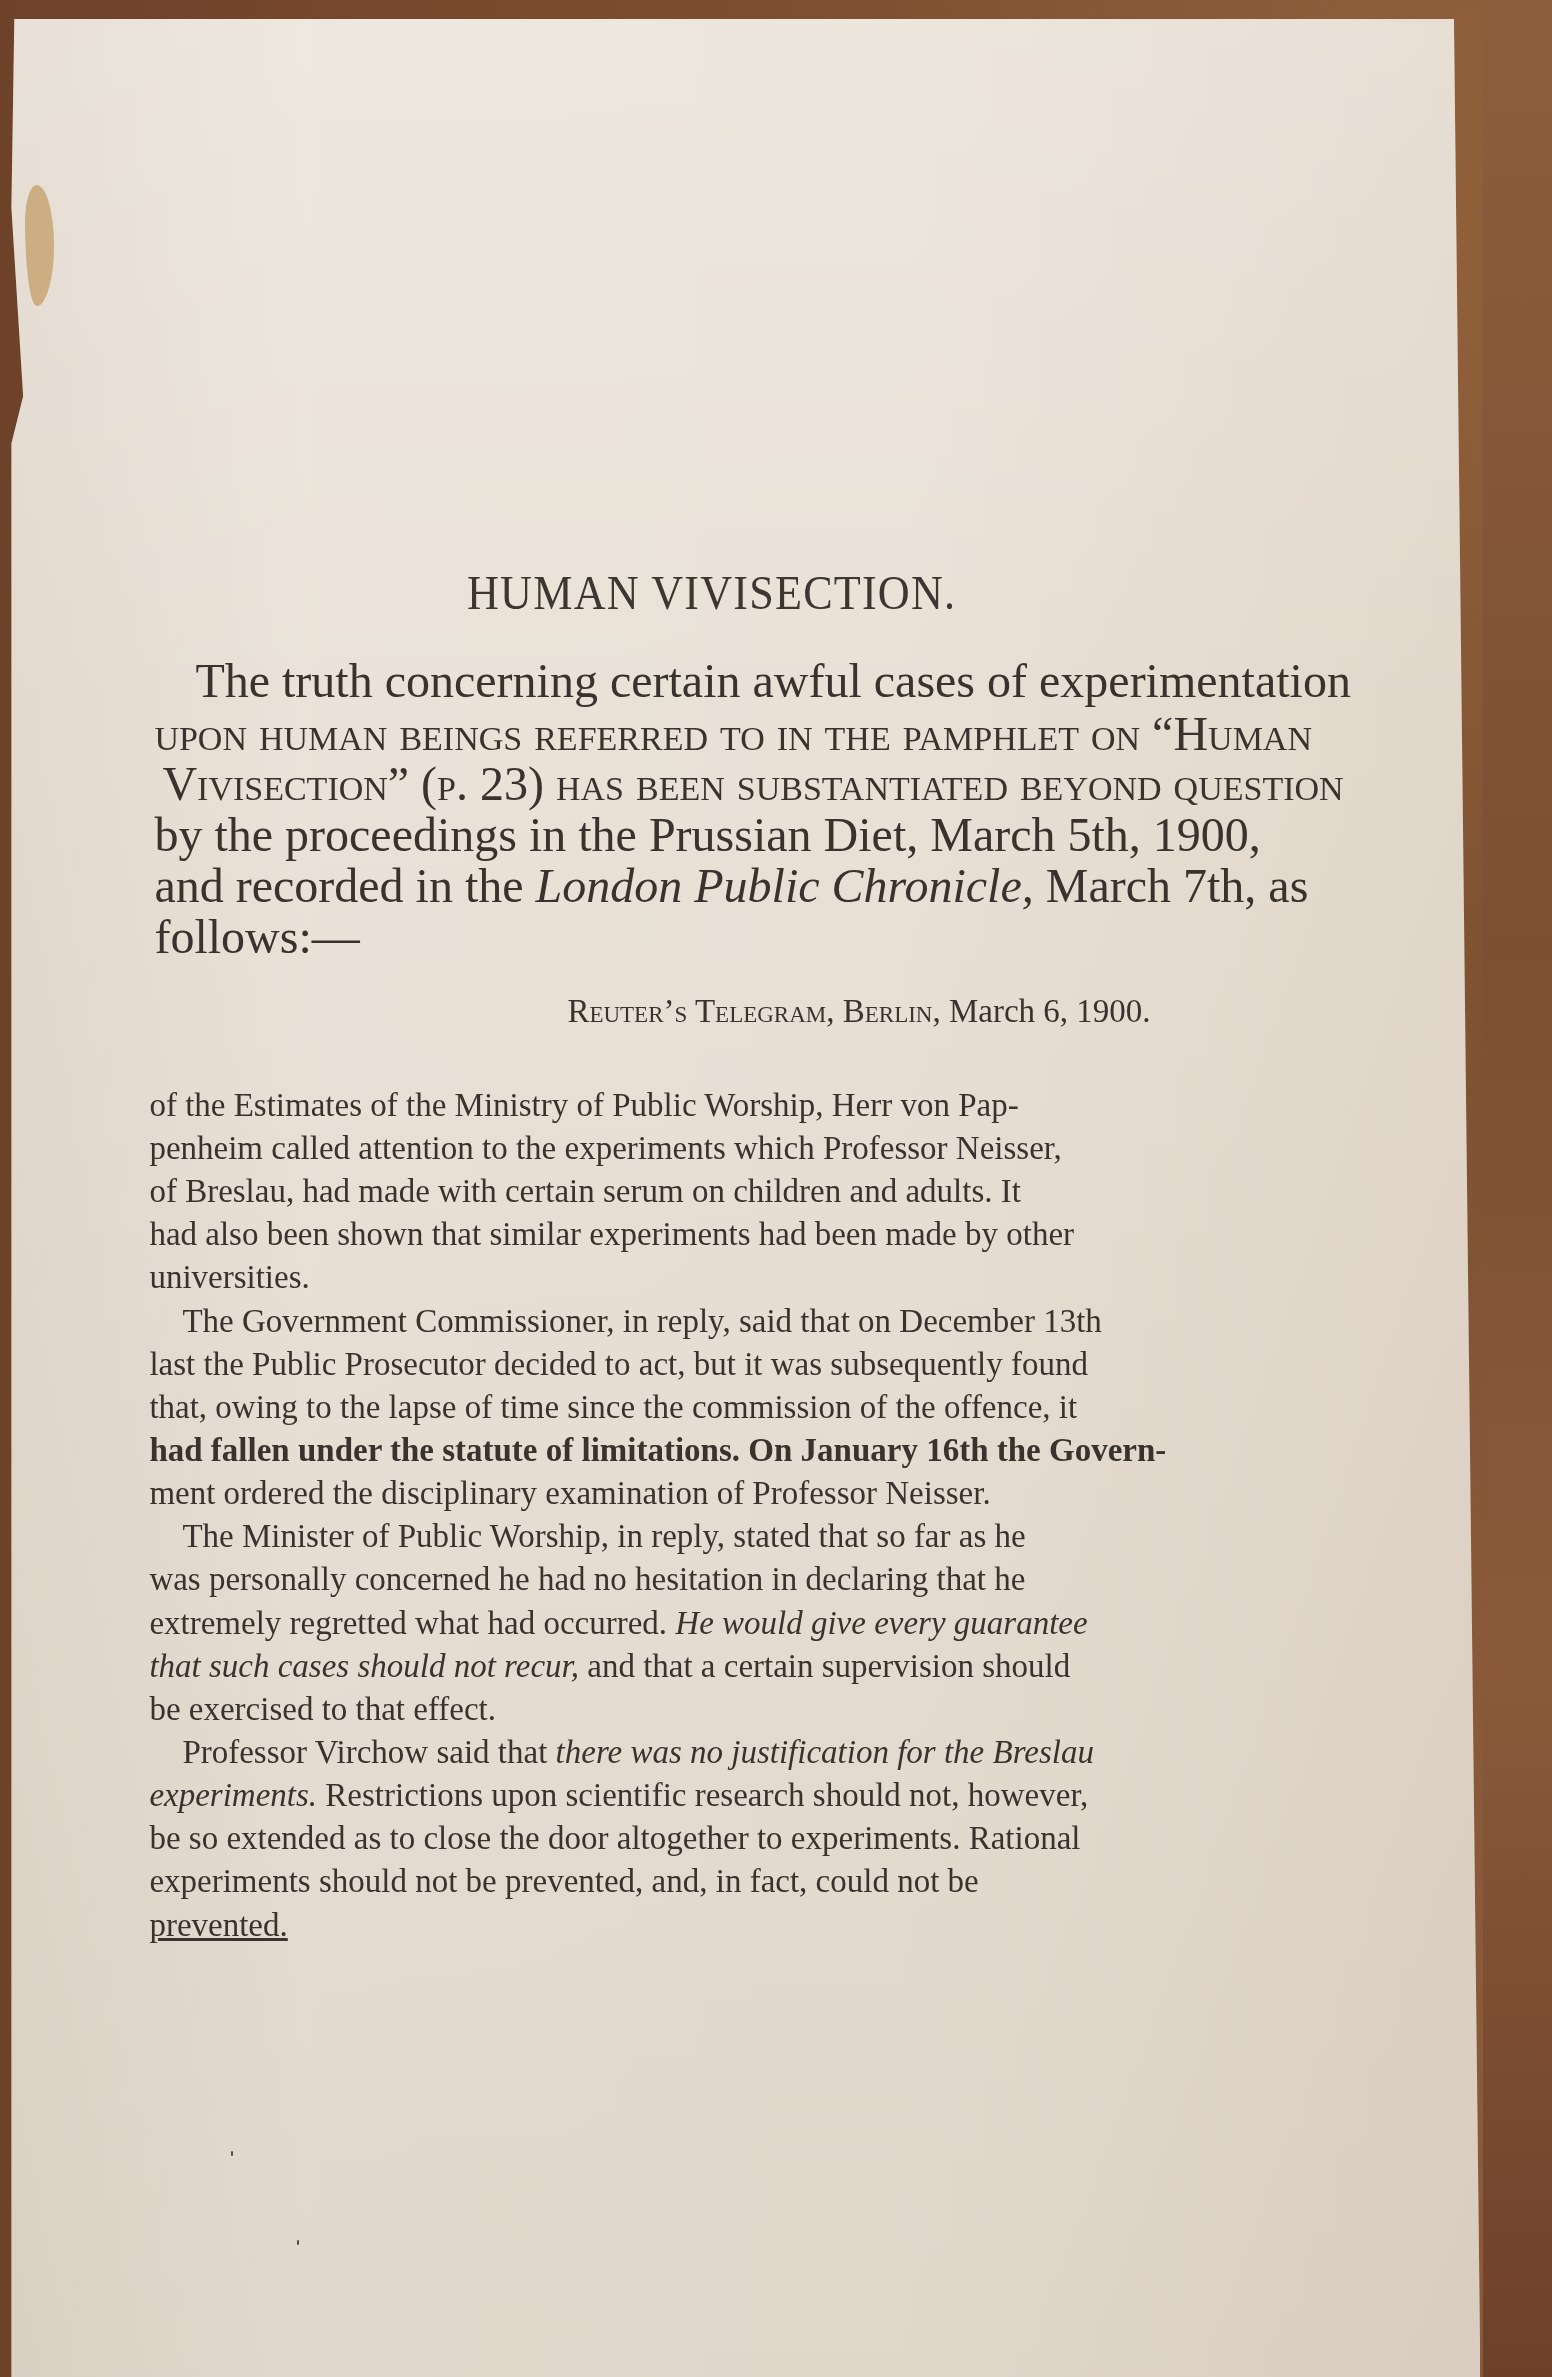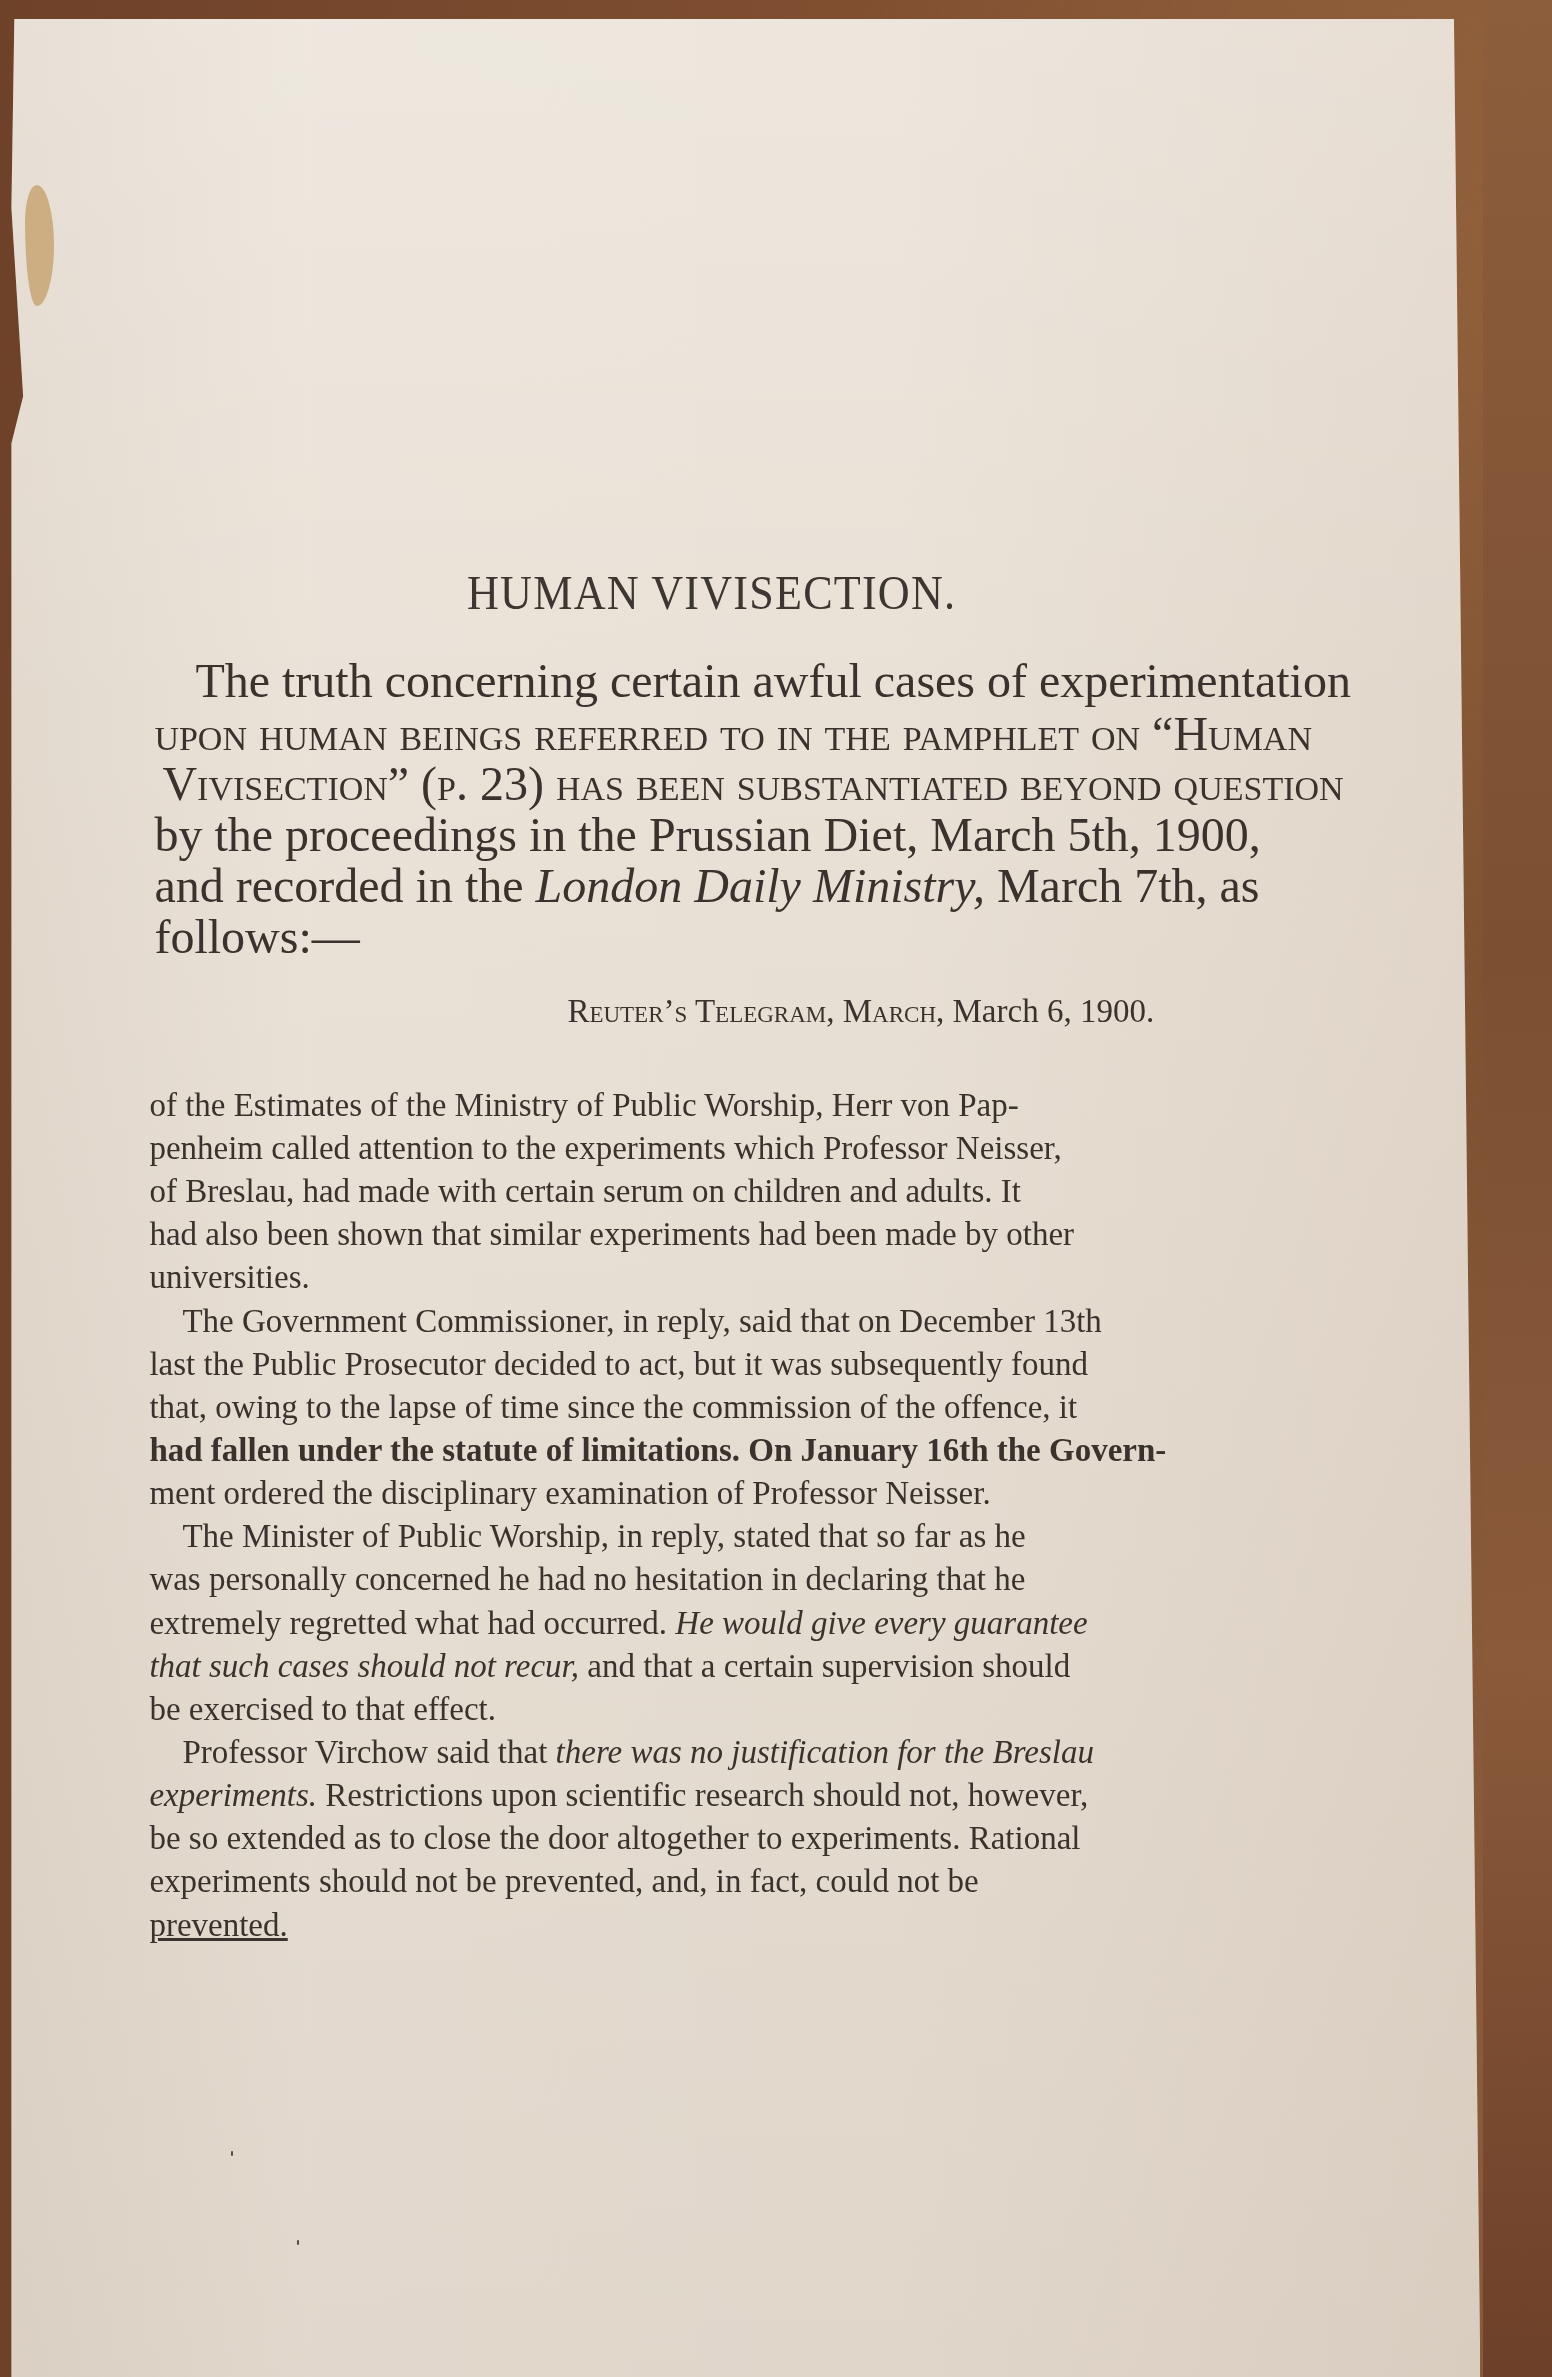--- a/index.html
+++ b/index.html
@@ -94,29 +94,29 @@
     <span class="sc">upon human beings referred to in the pamphlet on “Human</span>
   </div>
   <div class="line intro" style="left:143px; top:737px;margin-left:8px;">
     <span class="sc">Vivisection” (p. 23) has been substantiated beyond question</span>
   </div>
   <div class="line intro" style="left:143px; top:788px;">
     <span>by the proceedings in the Prussian Diet, March 5th, 1900,</span>
   </div>
   <div class="line intro" style="left:143px; top:839px;">
     <span>and recorded in the</span>
-    <span class="it">London Daily Ministry,</span>
+    <span class="it">London Public Chronicle,</span>
     <span>March 7th, as</span>
   </div>
   <div class="line intro" style="left:143px; top:890px;">
     <span>follows:—</span>
   </div>
 
   <div class="dateline">
-    <span class="sc">Reuter’s Telegram, March,</span>
+    <span class="sc">Reuter’s Telegram, Berlin,</span>
     <span>March 6, 1900.</span>
   </div>
 
   <div class="line body" style="left:138px; top:1068px;"><span>of the Estimates of the Ministry of Public Worship, Herr von Pap-</span></div>
   <div class="line body" style="left:138px; top:1111px;"><span>penheim called attention to the experiments which Professor Neisser,</span></div>
   <div class="line body" style="left:138px; top:1154px;"><span>of Breslau, had made with certain serum on children and adults.  It</span></div>
   <div class="line body" style="left:138px; top:1197px;"><span>had also been shown that similar experiments had been made by other</span></div>
   <div class="line body" style="left:138px; top:1240px;"><span>universities.</span></div>
 
   <div class="line body" style="left:171px; top:1284px;"><span>The Government Commissioner, in reply, said that on December 13th</span></div>

